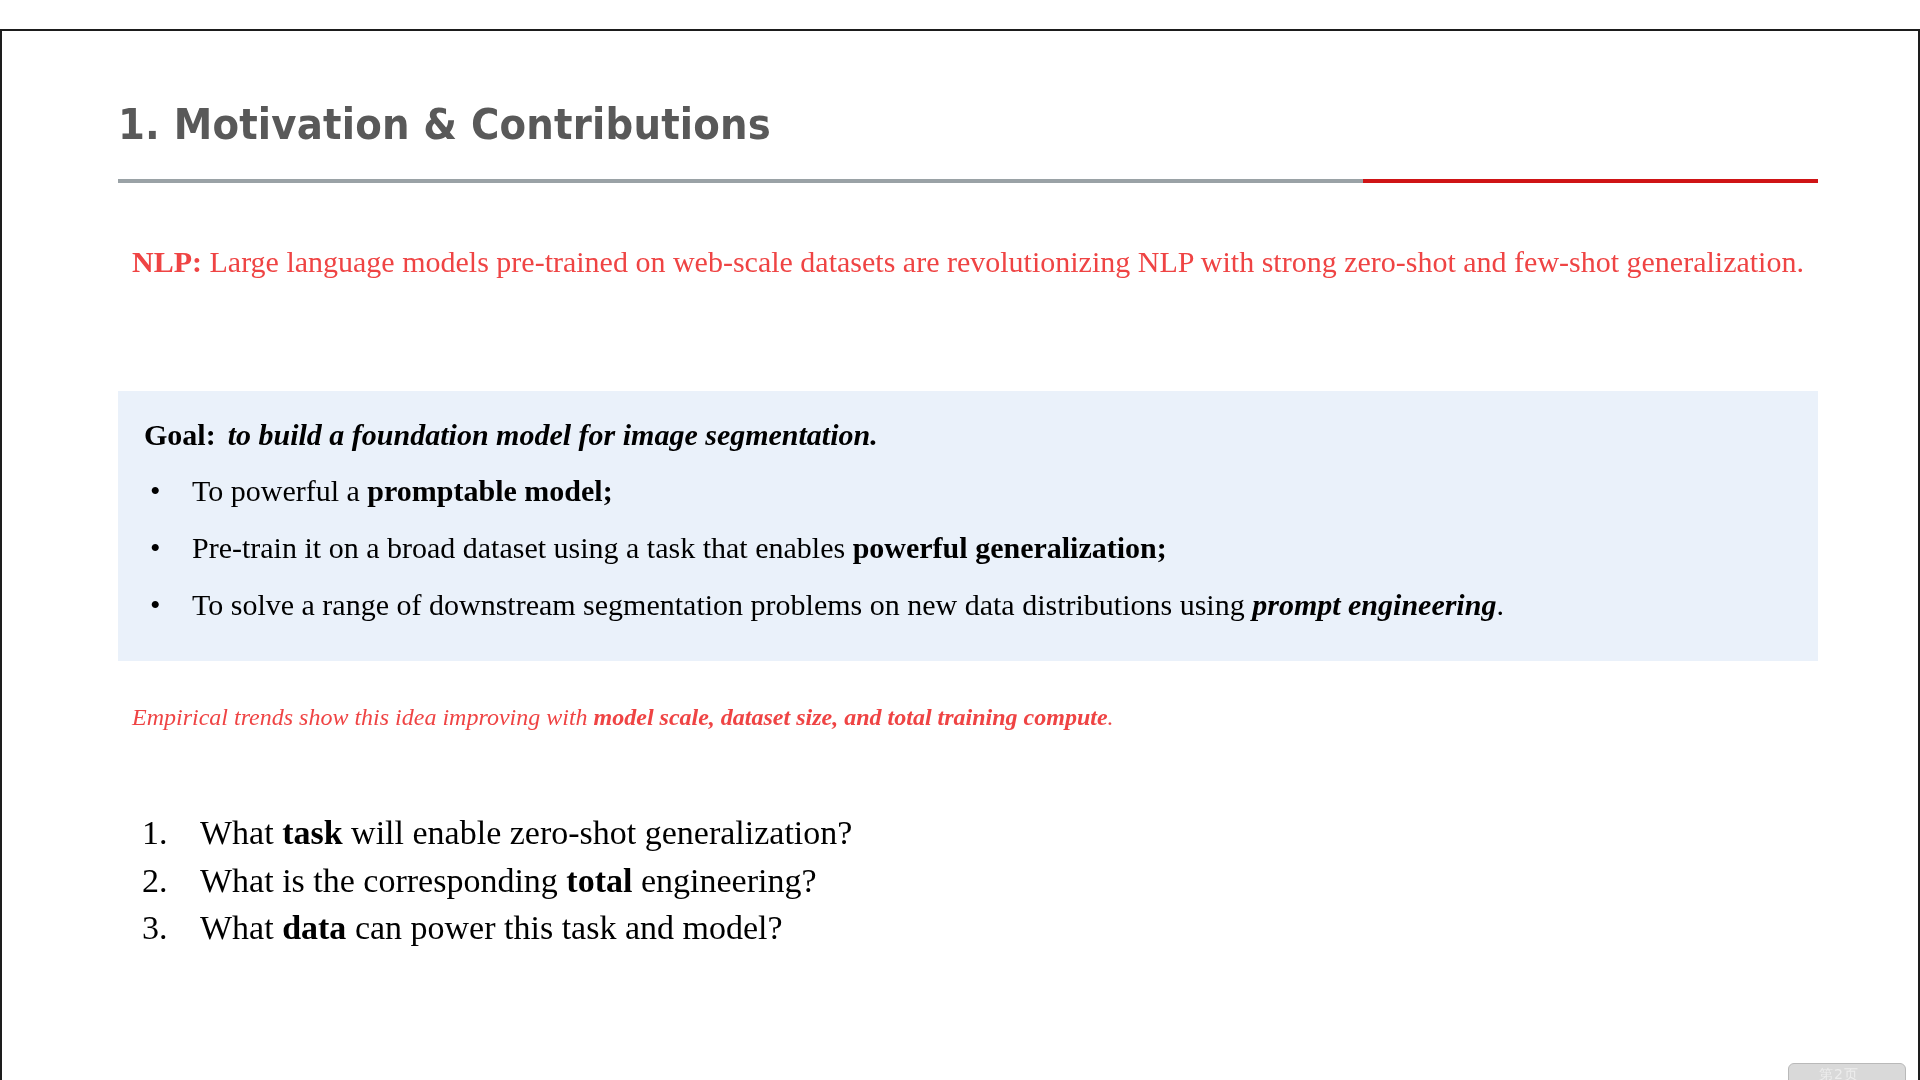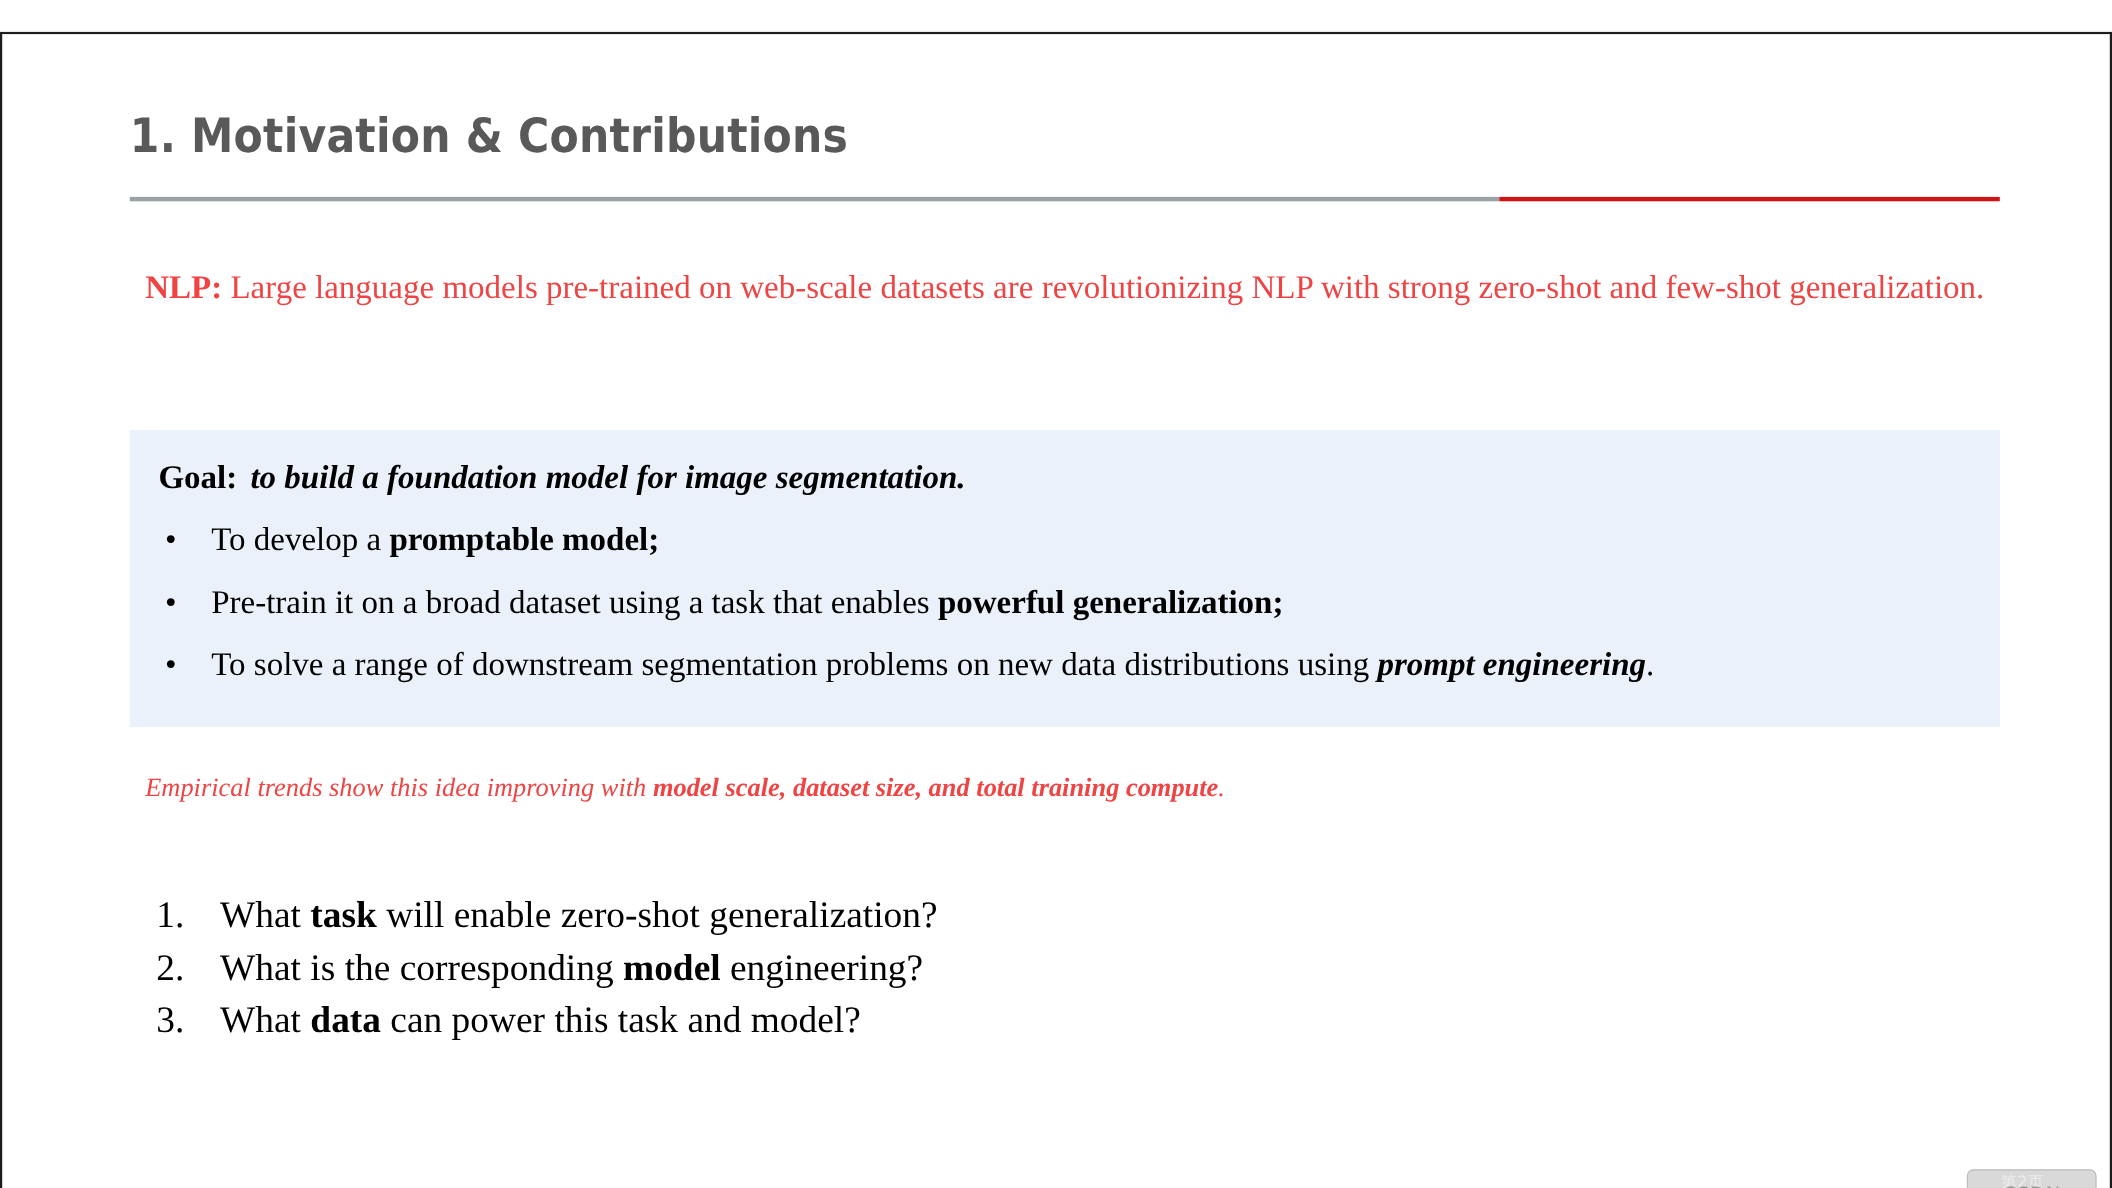--- a/index.html
+++ b/index.html
@@ -207,21 +207,21 @@
   </div>
 
   <div id="goal-box">
     <div class="goal-heading">
       <span class="goal-label">Goal:</span><span class="goal-text">to build a foundation model for image segmentation.</span>
     </div>
 
     <ul class="bullet-list">
       <li>
         <span class="bullet-dot">•</span>
-        <span>To develop a </span><b>promptable model;</b><span></span>
+        <span>To powerful a </span><b>promptable model;</b><span></span>
       </li>
       <li>
         <span class="bullet-dot">•</span>
         <span>Pre-train it on a broad dataset using a task that enables </span><b>powerful generalization;</b><span></span>
       </li>
       <li>
         <span class="bullet-dot">•</span>
         <span>To solve a range of downstream segmentation problems on new data distributions using </span><span class="bi">prompt engineering</span><span>.</span>
       </li>
     </ul>
@@ -231,21 +231,21 @@
     <span>Empirical trends show this idea improving with </span><span class="bi">model scale, dataset size, and total training compute</span><span>.</span>
   </div>
 
   <ol id="questions">
     <li>
       <span class="num">1.</span>
       <span>What </span><b>task</b><span> will enable zero-shot generalization?</span>
     </li>
     <li>
       <span class="num">2.</span>
-      <span>What is the corresponding </span><b>model</b><span> engineering?</span>
+      <span>What is the corresponding </span><b>total</b><span> engineering?</span>
     </li>
     <li>
       <span class="num">3.</span>
       <span>What </span><b>data</b><span> can power this task and model?</span>
     </li>
   </ol>
 
   <div id="watermark">
     <div class="wm-page">第2页</div>
     <div class="wm-user">CSDN @Lethe♪</div>

